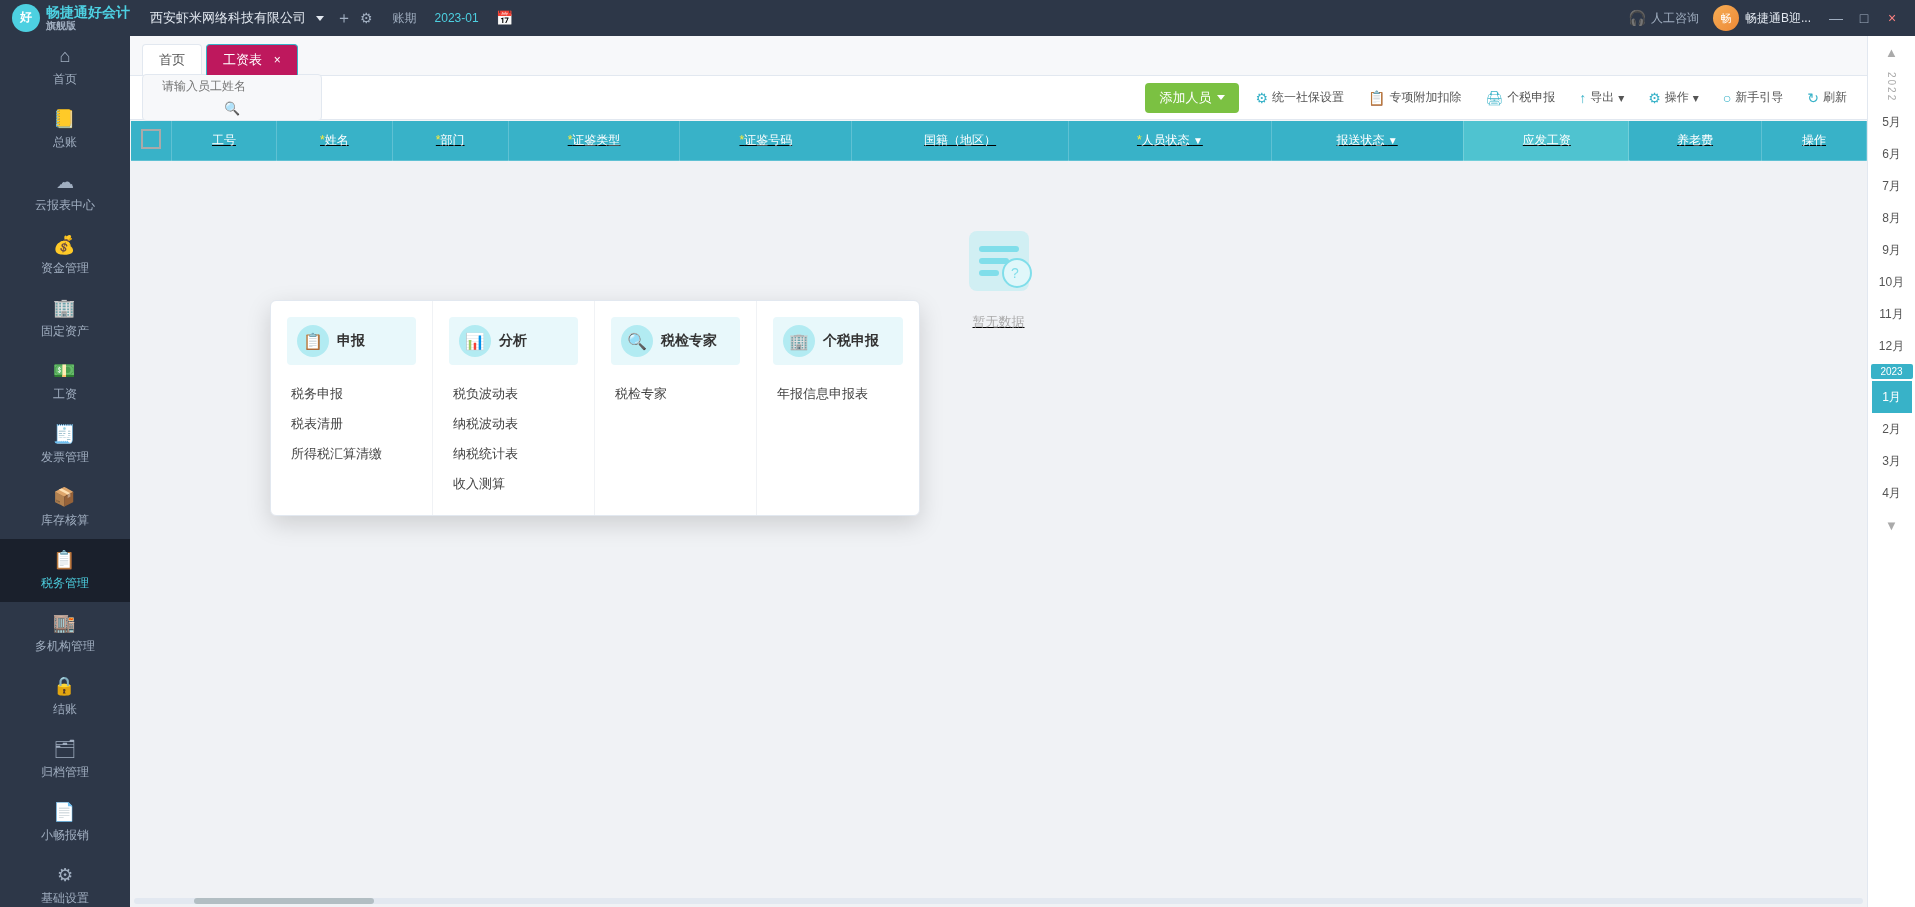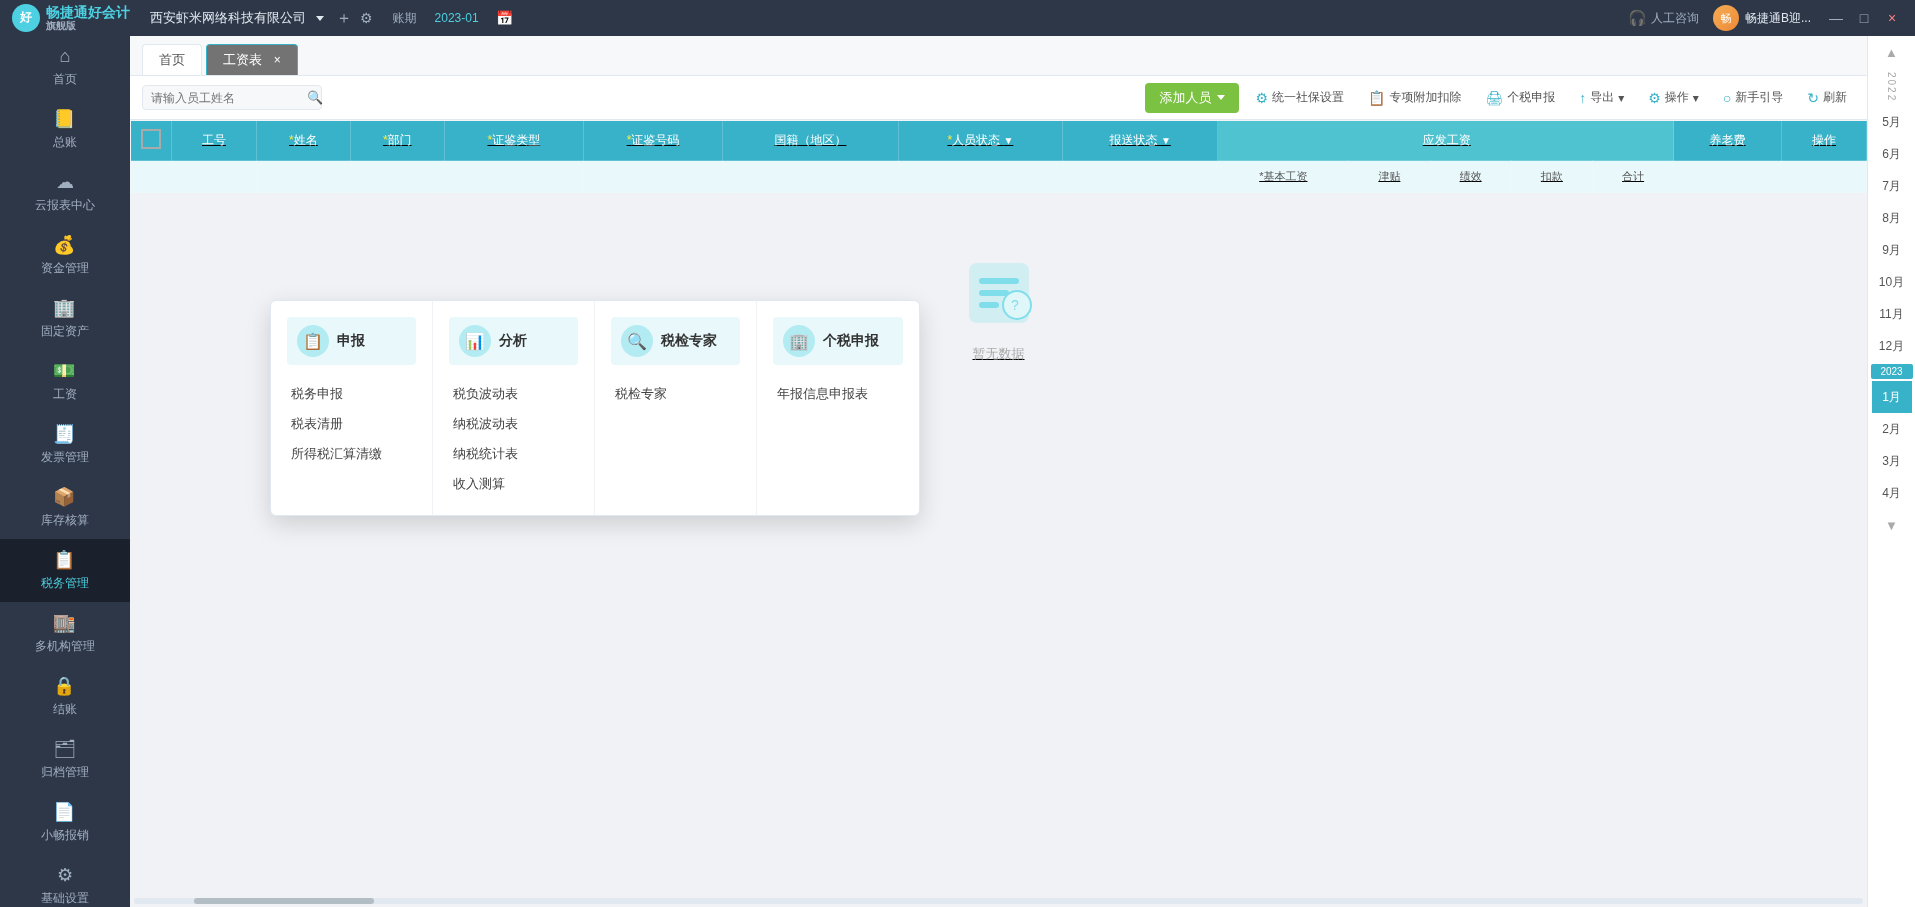--- a/index.html
+++ b/index.html
@@ -25,27 +25,27 @@
     .sidebar-item { display: flex; flex-direction: column; align-items: center; padding: 10px 4px; cursor: pointer; color: #a0aec0; font-size: 12px; gap: 4px; transition: background 0.2s; }
     .sidebar-item.active { background: #1a202c; color: #4dd0e1; }
     .sidebar-item .s-icon { font-size: 18px; }
 
     
     .content-area { flex: 1; display: flex; flex-direction: column; overflow: hidden; background: #f0f2f5; }
 
     
     .tabs-bar { height: 40px; background: #f7f8fa; border-bottom: 1px solid #e2e8f0; display: flex; align-items: flex-end; padding: 0 12px; gap: 4px; flex-shrink: 0; }
     .tab { padding: 6px 16px; border-radius: 4px 4px 0 0; cursor: pointer; font-size: 13px; border: 1px solid transparent; border-bottom: none; background: transparent; color: #555; }
-    .tab.active { background: #737373; color: #fff; border-color: #38b2c8; position: relative; }
+    .tab.active { background: #be185d; color: #fff; border-color: #38b2c8; position: relative; }
     .tab .tab-close { margin-left: 8px; color: #fff; font-size: 12px; cursor: pointer; }
     .tab-home { color: #555; background: #fff; border: 1px solid #e2e8f0; border-bottom: none; }
 
     
     .toolbar { height: 44px; background: #fff; border-bottom: 1px solid #e2e8f0; display: flex; align-items: center; padding: 0 12px; gap: 8px; flex-shrink: 0; }
-    .search-box { display: flex; align-items: center; border: 1px solid #e2e8f0; border-radius: 4px; padding: 4px 8px; background: #f7f8fa; gap: 16px; width: 180px; }
+    .search-box { display: flex; align-items: center; border: 1px solid #e2e8f0; border-radius: 4px; padding: 4px 8px; background: #f7f8fa; gap: 8px; width: 180px; flex-direction: column; }
     .search-box input { border: none; background: transparent; outline: none; font-size: 12px; color: #555; width: 140px; }
     .search-icon { color: #aaa; font-size: 13px; }
     .toolbar-right { margin-left: auto; display: flex; align-items: center; gap: 8px; justify-content: space-between; }
     .btn-add { background: #7bc142; color: #fff; border: none; border-radius: 4px; padding: 6px 14px; font-size: 13px; cursor: pointer; display: flex; align-items: center; gap: 4px; }
     .btn-add .dropdown-arrow { width: 0; height: 0; border-left: 4px solid transparent; border-right: 4px solid transparent; border-top: 5px solid #fff; margin-left: 2px; }
     .toolbar-action { display: flex; align-items: center; gap: 4px; color: #555; font-size: 12px; cursor: pointer; padding: 4px 8px; white-space: nowrap; }
     .toolbar-action .t-icon { color: #38b2c8; font-size: 14px; }
 
     
     .table-container { flex: 1; overflow: auto; position: relative; text-decoration: underline; }
@@ -264,38 +264,20 @@
               <th><span style="color:#ffeb3b">*</span>部门</th>
               <th><span style="color:#ffeb3b">*</span>证鉴类型</th>
               <th><span style="color:#ffeb3b">*</span>证鉴号码</th>
               <th>国籍（地区）</th>
               <th><span style="color:#ffeb3b">*</span>人员状态 <span style="font-size:10px">▼</span></th>
               <th>报送状态 <span style="font-size:10px">▼</span></th>
               <th colspan="5" style="background:#4fc3d0; text-align:center; font-size:12px;padding-left:12px;">应发工资</th>
               <th>养老费</th>
               <th>操作</th>
             </tr>
-            <tr style="background:#e8f8fb; color:#333;">
-              <th></th>
-              <th></th>
-              <th></th>
-              <th></th>
-              <th></th>
-              <th></th>
-              <th></th>
-              <th></th>
-              <th></th>
-              <th style="font-size:11px; color:#555;">*基本工资</th>
-              <th style="font-size:11px; color:#555;">津贴</th>
-              <th style="font-size:11px; color:#555;">绩效</th>
-              <th style="font-size:11px; color:#555;">扣款</th>
-              <th style="font-size:11px; color:#555;">合计</th>
-              <th></th>
-              <th></th>
-            </tr>
           </thead>
           <tbody>
             
           </tbody>
         </table>
 
         <div class="empty-state">
           <svg class="empty-icon" viewBox="0 0 80 80" fill="none">
             <rect x="10" y="10" width="60" height="60" rx="8" fill="#b2ebf2" opacity="0.5"></rect>
             <rect x="20" y="25" width="40" height="6" rx="3" fill="#80deea"></rect>

